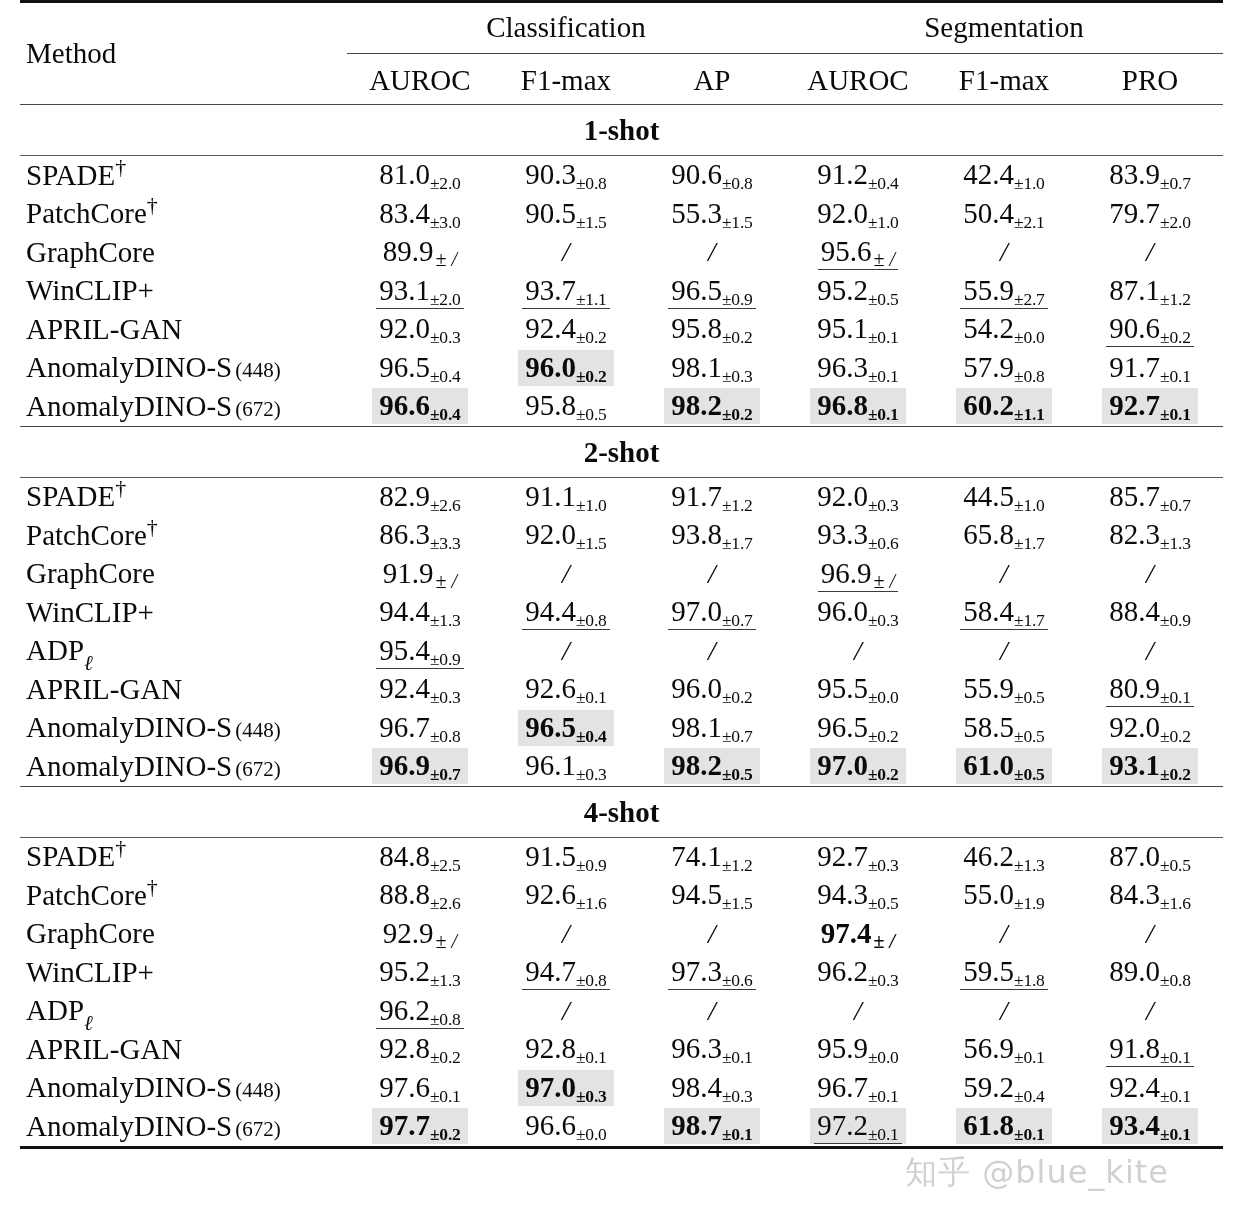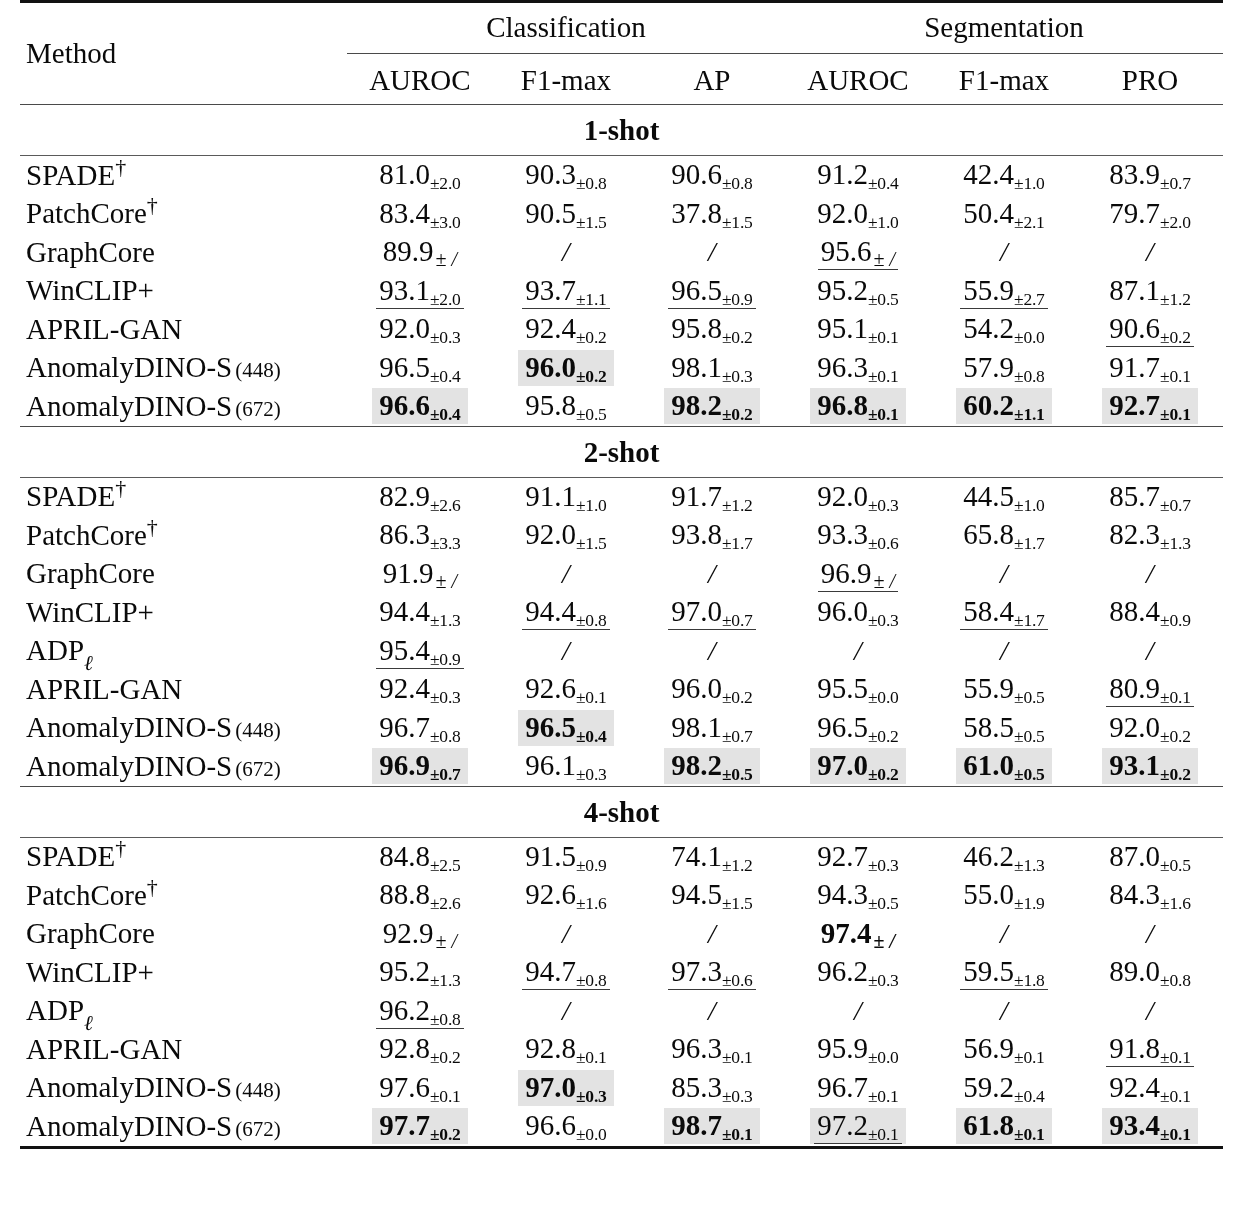--- a/index.html
+++ b/index.html
@@ -240,21 +240,21 @@
           <td class="val"><span class="cellbox"><span class="num">90.3</span><span class="err">±0.8</span></span></td>
           <td class="val"><span class="cellbox"><span class="num">90.6</span><span class="err">±0.8</span></span></td>
           <td class="val"><span class="cellbox"><span class="num">91.2</span><span class="err">±0.4</span></span></td>
           <td class="val"><span class="cellbox"><span class="num">42.4</span><span class="err">±1.0</span></span></td>
           <td class="val"><span class="cellbox"><span class="num">83.9</span><span class="err">±0.7</span></span></td>
         </tr>
         <tr class="datarow">
           <td class="method">PatchCore<span class="dag">†</span></td>
           <td class="val"><span class="cellbox"><span class="num">83.4</span><span class="err">±3.0</span></span></td>
           <td class="val"><span class="cellbox"><span class="num">90.5</span><span class="err">±1.5</span></span></td>
-          <td class="val"><span class="cellbox"><span class="num">37.8</span><span class="err">±1.5</span></span></td>
+          <td class="val"><span class="cellbox"><span class="num">55.3</span><span class="err">±1.5</span></span></td>
           <td class="val"><span class="cellbox"><span class="num">92.0</span><span class="err">±1.0</span></span></td>
           <td class="val"><span class="cellbox"><span class="num">50.4</span><span class="err">±2.1</span></span></td>
           <td class="val"><span class="cellbox"><span class="num">79.7</span><span class="err">±2.0</span></span></td>
         </tr>
         <tr class="datarow">
           <td class="method">GraphCore</td>
           <td class="val"><span class="cellbox"><span class="num">89.9</span><span class="slash-err">± /</span></span></td>
           <td class="val"><span class="cellbox"><span class="slashonly">/</span></span></td>
           <td class="val"><span class="cellbox"><span class="slashonly">/</span></span></td>
           <td class="val"><span class="cellbox u"><span class="num">95.6</span><span class="slash-err">± /</span></span></td>
@@ -438,33 +438,34 @@
           <td class="val"><span class="cellbox"><span class="num">92.8</span><span class="err">±0.1</span></span></td>
           <td class="val"><span class="cellbox"><span class="num">96.3</span><span class="err">±0.1</span></span></td>
           <td class="val"><span class="cellbox"><span class="num">95.9</span><span class="err">±0.0</span></span></td>
           <td class="val"><span class="cellbox"><span class="num">56.9</span><span class="err">±0.1</span></span></td>
           <td class="val"><span class="cellbox u"><span class="num">91.8</span><span class="err">±0.1</span></span></td>
         </tr>
         <tr class="datarow">
           <td class="method">AnomalyDINO-S<span class="sizeparen">(448)</span></td>
           <td class="val"><span class="cellbox"><span class="num">97.6</span><span class="err">±0.1</span></span></td>
           <td class="val"><span class="cellbox hl"><span class="num b">97.0</span><span class="err b">±0.3</span></span></td>
-          <td class="val"><span class="cellbox"><span class="num">85.3</span><span class="err">±0.3</span></span></td>
+          <td class="val"><span class="cellbox"><span class="num">98.4</span><span class="err">±0.3</span></span></td>
           <td class="val"><span class="cellbox"><span class="num">96.7</span><span class="err">±0.1</span></span></td>
           <td class="val"><span class="cellbox"><span class="num">59.2</span><span class="err">±0.4</span></span></td>
           <td class="val"><span class="cellbox"><span class="num">92.4</span><span class="err">±0.1</span></span></td>
         </tr>
         <tr class="datarow">
           <td class="method">AnomalyDINO-S<span class="sizeparen">(672)</span></td>
           <td class="val"><span class="cellbox hl"><span class="num b">97.7</span><span class="err b">±0.2</span></span></td>
           <td class="val"><span class="cellbox"><span class="num">96.6</span><span class="err">±0.0</span></span></td>
           <td class="val"><span class="cellbox hl"><span class="num b">98.7</span><span class="err b">±0.1</span></span></td>
           <td class="val"><span class="cellbox hl u"><span class="num">97.2</span><span class="err">±0.1</span></span></td>
           <td class="val"><span class="cellbox hl"><span class="num b">61.8</span><span class="err b">±0.1</span></span></td>
           <td class="val"><span class="cellbox hl"><span class="num b">93.4</span><span class="err b">±0.1</span></span></td>
         </tr>
         <tr class="rule-bot">
           <td colspan="7"></td>
         </tr>
       </tbody>
   </table>
 
+  <div class="watermark">知乎 @blue_kite</div>
 </div>
 
 </body></html>

